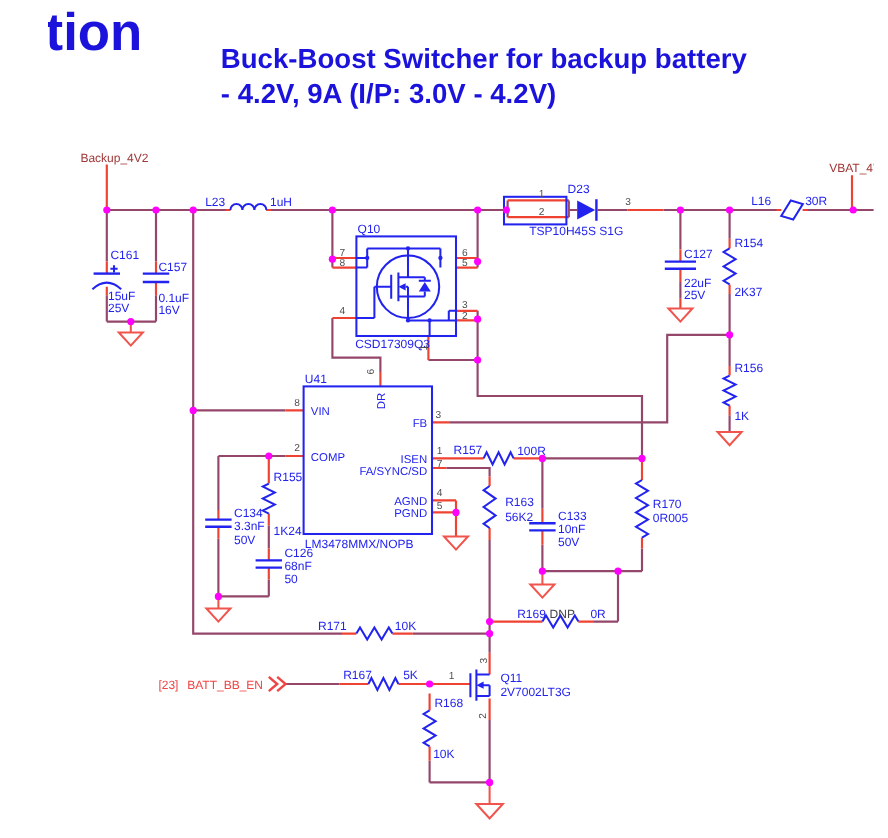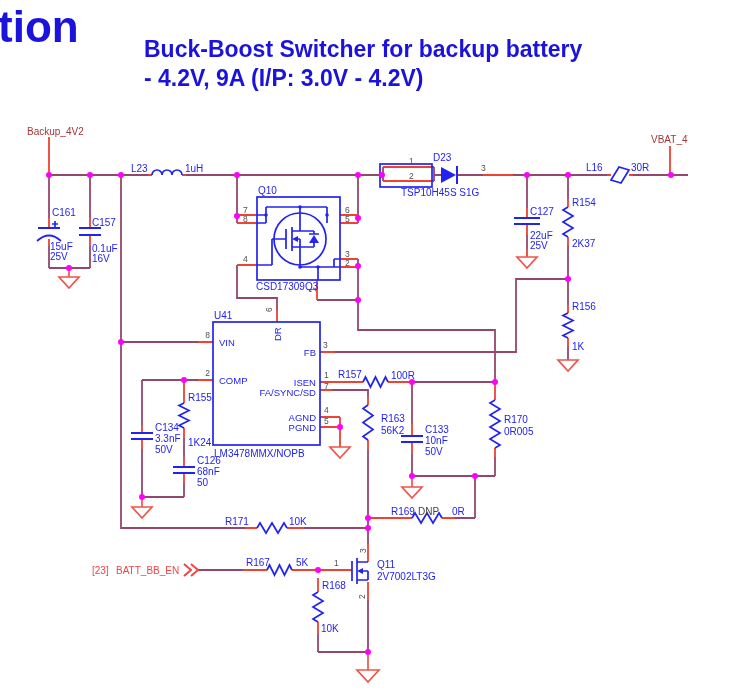--- a/index.html
+++ b/index.html
@@ -1,16 +1,16 @@
 <!DOCTYPE html>
 <html><head>
 <meta charset="utf-8">
 <style>
   html,body{margin:0;padding:0;background:#fff;}
-  #stage{position:relative;width:688px;height:698px;background:#ffffff;overflow:hidden;}
+  #stage{position:relative;width:688px;height:698px;background:#ffffff;overflow:hidden;padding-left:40px;}
   svg{display:block;}
   text{font-family:"Liberation Sans",sans-serif;fill:#2323ef;}
   .w{stroke:#94476b;stroke-width:1.8;fill:none;}
   .r{stroke:#ee4233;stroke-width:1.8;fill:none;}
   .b{stroke:#2323ef;stroke-width:1.7;fill:none;}
   .b2{stroke:#2323ef;stroke-width:2;fill:none;}
   .gnd{stroke:#f0544c;stroke-width:1.7;fill:none;}
   .gs{stroke:#f0544c;stroke-width:1.7;fill:none;}
   .dot{fill:#ff00ff;stroke:none;}
   .bdot{fill:#2323ef;stroke:none;}

